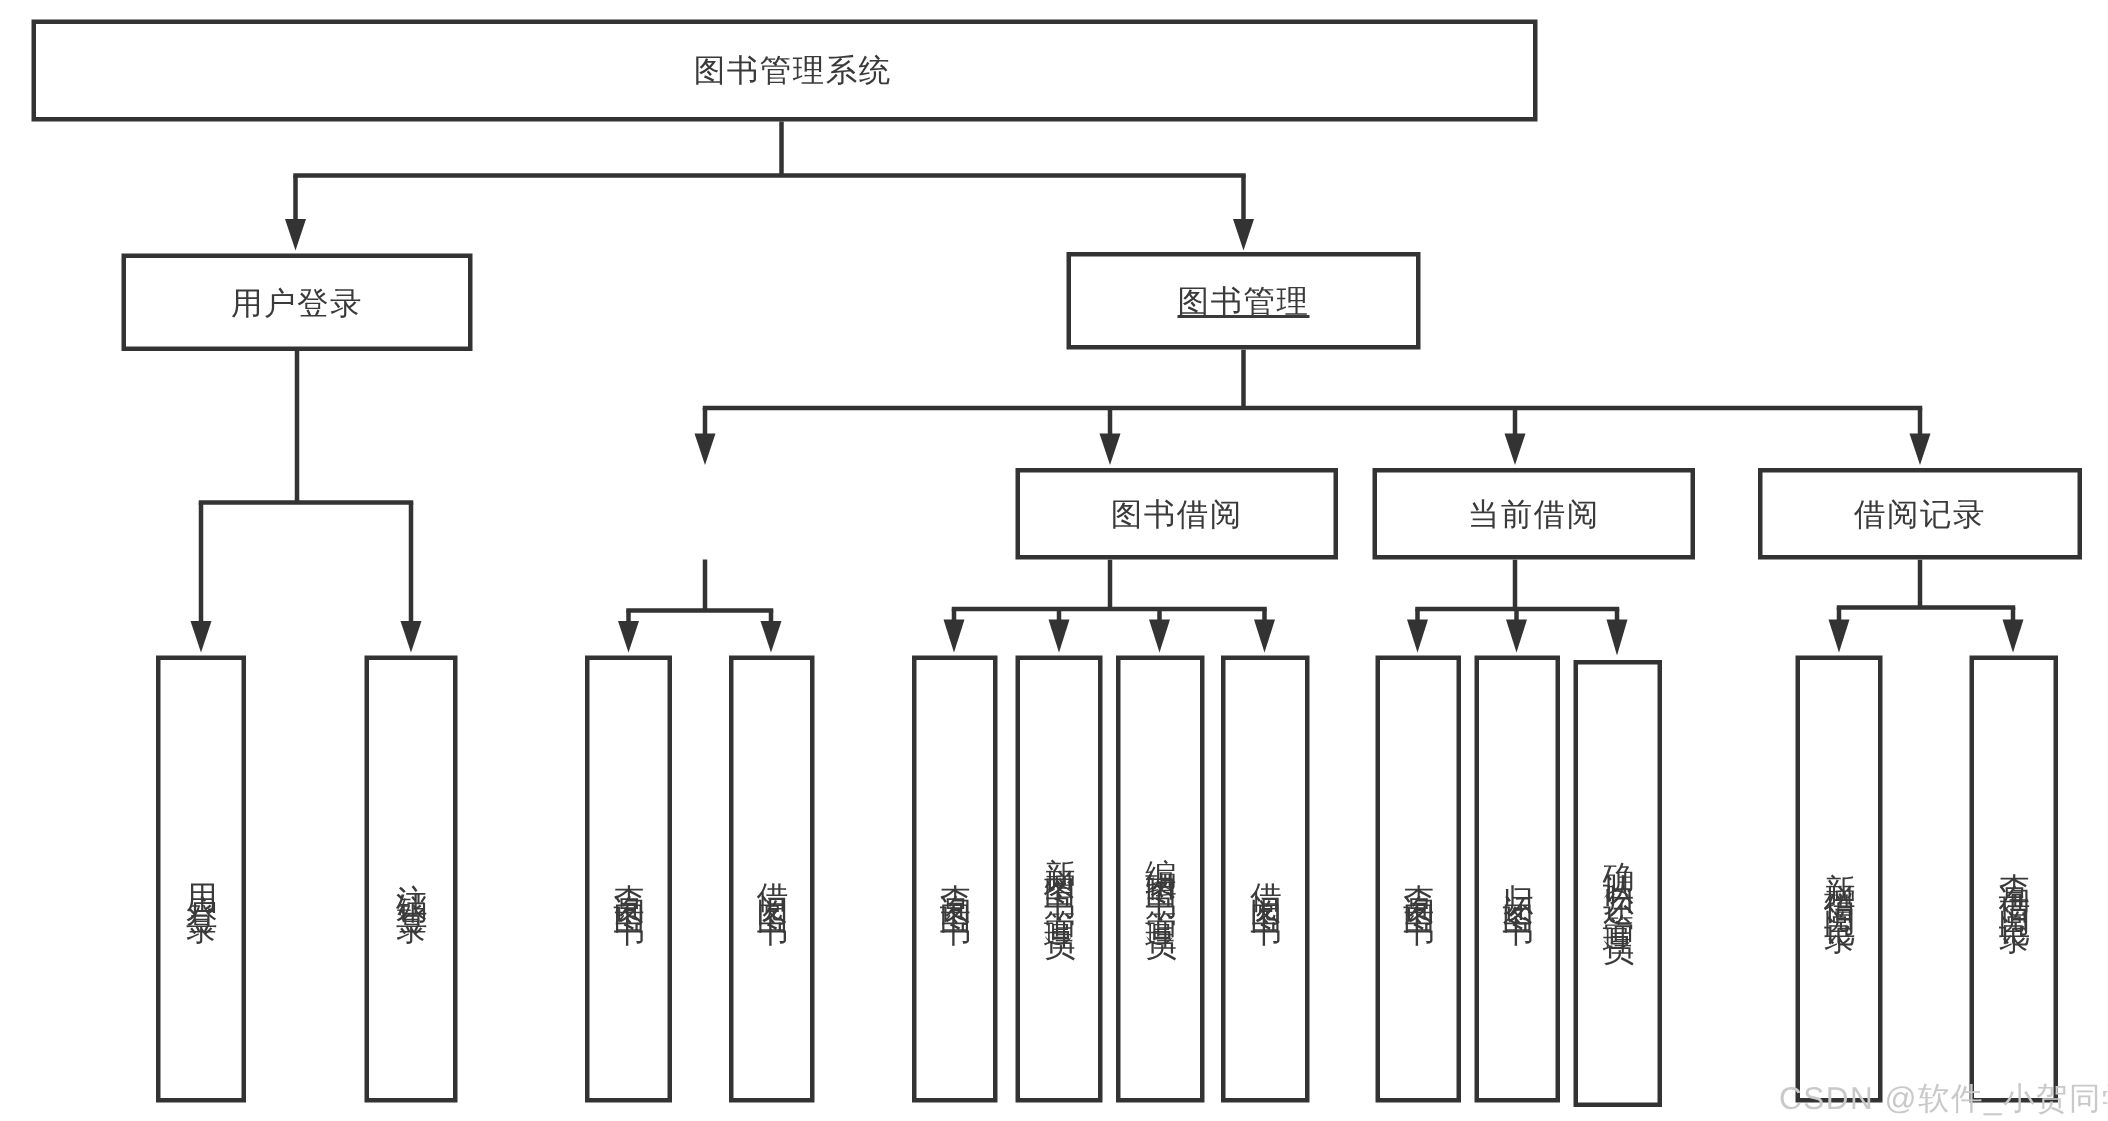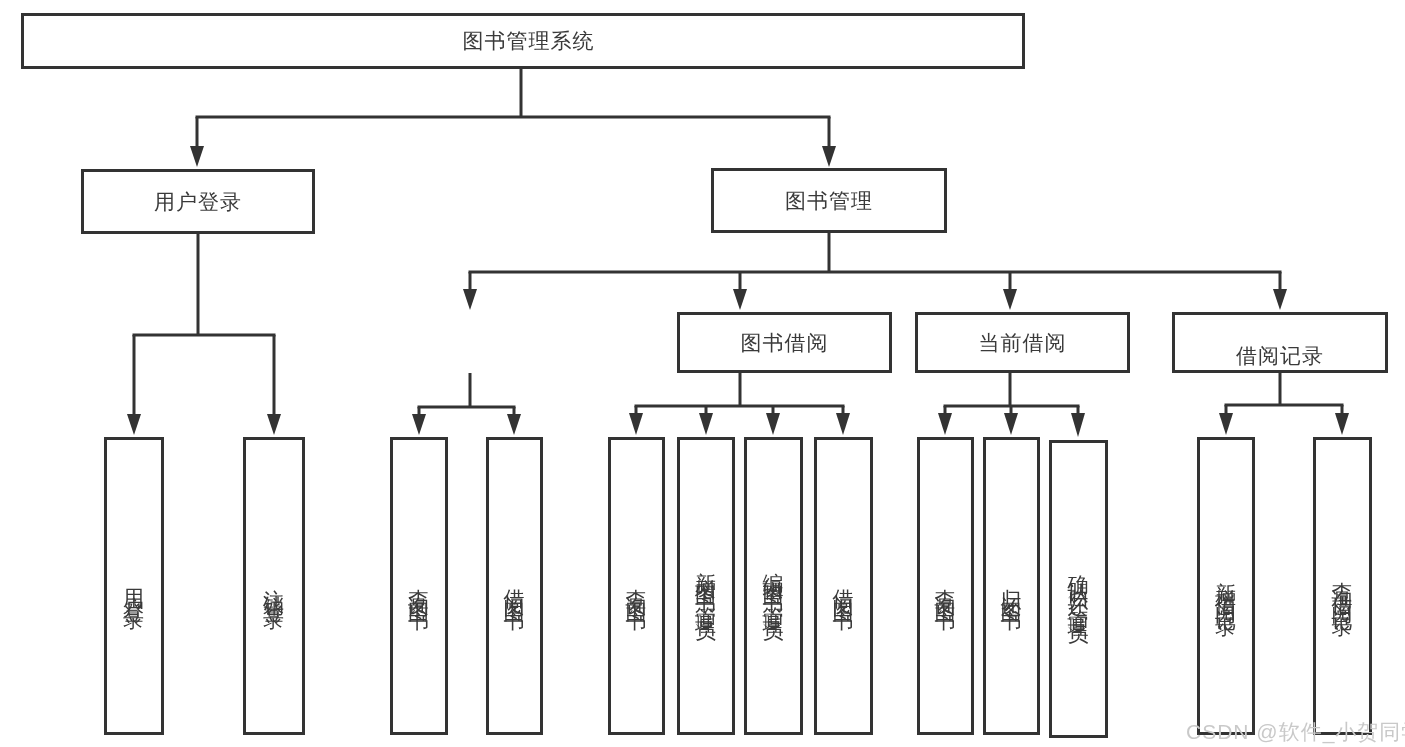--- a/index.html
+++ b/index.html
@@ -133,38 +133,38 @@
     <g>
       <line x1="1280" y1="373" x2="1280" y2="405"></line>
       <line x1="1224.5" y1="405" x2="1343.5" y2="405"></line>
       <line x1="1226" y1="405" x2="1226" y2="417"></line>
       <polygon points="1219,413 1233,413 1226,435"></polygon>
       <line x1="1342" y1="405" x2="1342" y2="417"></line>
       <polygon points="1335,413 1349,413 1342,435"></polygon>
     </g>
   </svg>
 
-  <div class="node hnode" style="left:21px; top:13px; width:1004px; height:56px;padding-left:11px;">
+  <div class="node hnode" style="left:21px; top:13px; width:1004px; height:68px;padding-left:11px;">
     <span>图书管理系统</span>
   </div>
 
   <div class="node hnode" style="left:81px; top:169px; width:234px; height:65px;">
     <span>用户登录</span>
   </div>
-  <div class="node hnode" style="left:711px; top:168px; width:236px; height:65px;">
+  <div class="node hnode" style="left:711px; top:168px; width:236px; height:65px;text-decoration:underline;">
     <span>图书管理</span>
   </div>
 
   <div class="node hnode" style="left:633px; top:312px; width:215px; height:61px;margin-left:44px;">
     <span>图书借阅</span>
   </div>
   <div class="node hnode" style="left:903px; top:312px; width:215px; height:61px;margin-left:12px;">
     <span>当前借阅</span>
   </div>
-  <div class="node hnode" style="left:1172px; top:312px; width:216px; height:61px;align-items:flex-end;">
+  <div class="node hnode" style="left:1172px; top:312px; width:216px; height:61px;">
     <span>借阅记录</span>
   </div>
 
   <div class="node vnode" style="left:104px; top:437px; width:60px; height:298px;">
     <span>用户登录</span>
   </div>
   <div class="node vnode" style="left:243px; top:437px; width:62px; height:298px;">
     <span>注销登录</span>
   </div>
 

